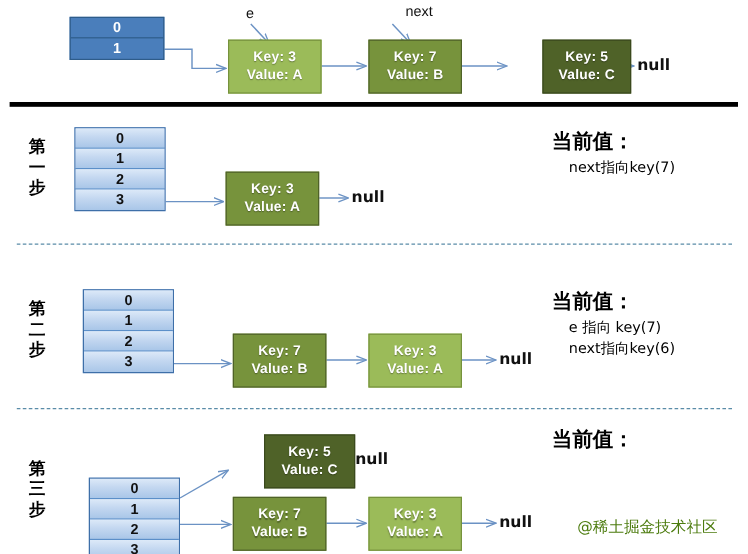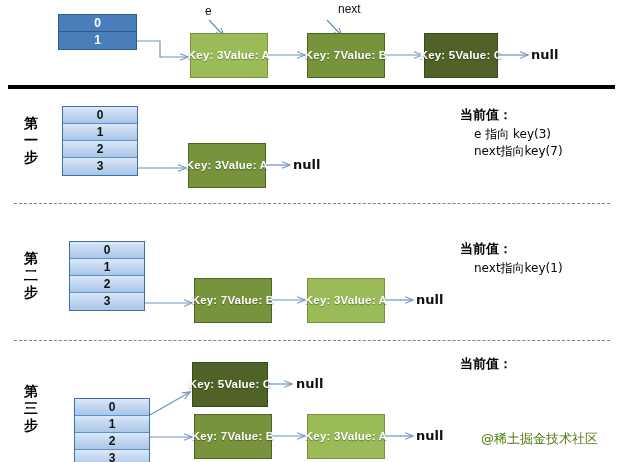--- a/index.html
+++ b/index.html
@@ -49,34 +49,34 @@
     box-sizing:border-box;
     background:linear-gradient(to bottom,#dce9f8 0%,#c3d7f0 45%,#a9c6e8 100%);
   }
   .arr .cell:last-child{border-bottom:none;}
 
   
   .node{
     position:absolute;
     box-sizing:border-box;
     display:flex;
-    flex-direction:row;
+    flex-direction:column;
     align-items:center;
     justify-content:center;
     color:#ffffff;
     font-weight:bold;
     font-size:11.5px;
     line-height:15px;
     letter-spacing:.2px;
     text-shadow:0 1px 1px rgba(0,0,0,.35);
   }
   .node span{display:block;white-space:nowrap;}
   .node.light{background:#9BBB59;border:1px solid #76923C;}
   .node.mid{background:#77933C;border:1px solid #4F6228;}
-  .node.dark{background:#4F6228;border:1px solid #3A491D;}
+  .node.dark{background:#4F6228;border:1px solid #3A491D;margin-left:28px;}
 
   
   .nulltxt{
     position:absolute;
     font-size:13px;
     font-weight:bold;
     color:#111111;
     font-family:"DejaVu Sans","Liberation Sans",sans-serif;
   }
 
@@ -97,21 +97,21 @@
     line-height:17px;
     text-align:center;
     width:18px;
     font-family:"DejaVu Sans","Liberation Sans",sans-serif;
   }
   .steplabel span{display:block;}
 
   
   .info{position:absolute;color:#000000;}
   .info .title{
-    font-size:13px;font-weight:bold;margin-bottom:2px;
+    font-size:17px;font-weight:bold;margin-bottom:2px;
     font-family:"DejaVu Sans","Liberation Sans",sans-serif;
   }
   .info .line{
     font-size:12px;margin-left:14px;line-height:17px;white-space:nowrap;
     font-family:"DejaVu Sans","Liberation Sans",sans-serif;
   }
 
   
   .solidbar{position:absolute;background:#000000;}
   .dashline{position:absolute;border-top:1px dashed #5A8CA8;}
@@ -203,21 +203,20 @@
   </div>
 
   <div class="node mid" style="left:188px;top:143px;width:78px;height:45px;">
     <span>Key: 3</span>
     <span>Value: A</span>
   </div>
   <div class="nulltxt" style="left:293px;top:157px;">null</div>
 
   <div class="info" style="left:460px;top:106px;">
     <div class="title">当前值：</div>
-    <div class="line">e 指向 key(3)</div>
     <div class="line">next指向key(7)</div>
   </div>
 
   <div class="dashline" style="left:14px;top:203px;width:596px;"></div>
 
   <div class="steplabel" style="left:22px;top:250px;">
     <span>第</span>
     <span>二</span>
     <span>步</span>
   </div>
@@ -234,21 +233,22 @@
     <span>Value: B</span>
   </div>
   <div class="node light" style="left:307px;top:278px;width:78px;height:45px;">
     <span>Key: 3</span>
     <span>Value: A</span>
   </div>
   <div class="nulltxt" style="left:416px;top:292px;">null</div>
 
   <div class="info" style="left:460px;top:240px;">
     <div class="title">当前值：</div>
-    <div class="line">next指向key(1)</div>
+    <div class="line">e 指向 key(7)</div>
+    <div class="line">next指向key(6)</div>
   </div>
 
   <div class="dashline" style="left:14px;top:340px;width:596px;"></div>
 
   <div class="steplabel" style="left:22px;top:383px;">
     <span>第</span>
     <span>三</span>
     <span>步</span>
   </div>
 

